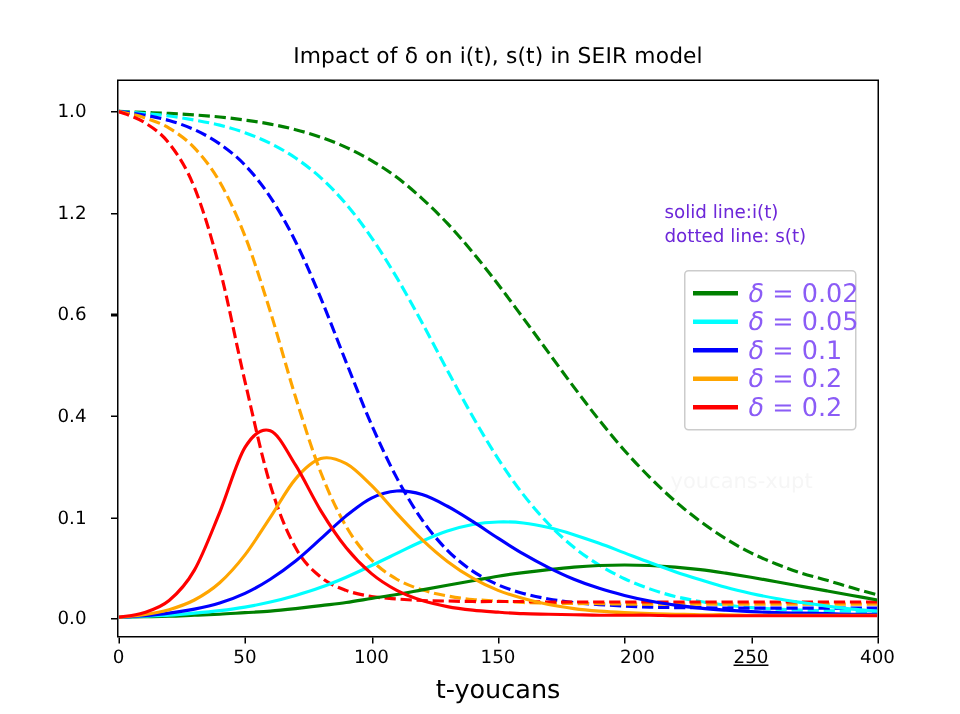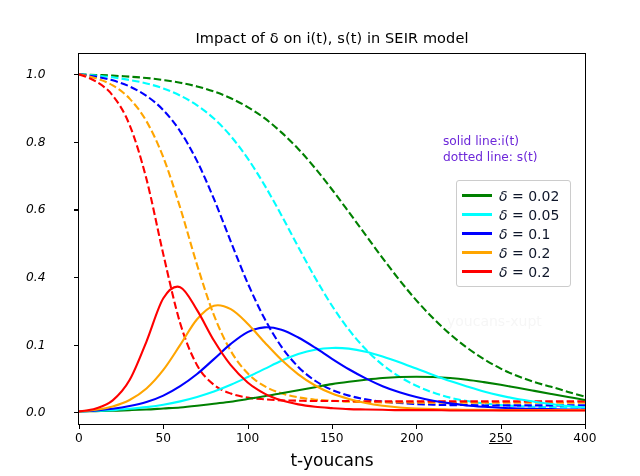--- a/index.html
+++ b/index.html
@@ -45,25 +45,24 @@
   }
   #plot-svg {
     position: absolute;
     left: 0;
     top: 0;
   }
   .ytick-label {
     position: absolute;
     right: 0;
     width: 44px;
-    text-align: left;
+    text-align: center;
     font-size: 12.2px;
     color: #000000;
     transform: translateY(-50%);
-    font-style: italic;
   }
   .ytick-mark {
     position: absolute;
     width: 4px;
     height: 1.1px;
     background: #000000;
   }
   .xtick-label {
     position: absolute;
     top: 0;
@@ -113,22 +112,22 @@
     align-items: center;
     height: 19px;
   }
   .legend-swatch {
     width: 30px;
     height: 2.3px;
     flex: none;
     margin-right: 7px;
   }
   .legend-text {
-    font-size: 14px;
-    color: #0f172a;
+    font-size: 17px;
+    color: #8b5cf6;
     white-space: nowrap;
     font-style: italic;
   }
   .legend-text .nonital {
     font-style: normal;
   }
   #watermark {
     position: absolute;
     left: 447px;
     top: 313px;
@@ -162,35 +161,35 @@
 
   <div id="y-axis">
       <div class="ytick-label" style="top: 412.174px; left: 26px;">0.0</div>
       <div class="ytick-mark" style="top: 412.174px; left: 74px;"></div>
       <div class="ytick-label" style="top: 344.594px; left: 26px;">0.1</div>
       <div class="ytick-mark" style="top: 344.594px; left: 74px;"></div>
       <div class="ytick-label" style="top: 277.014px; left: 26px;">0.4</div>
       <div class="ytick-mark" style="top: 277.014px; left: 74px;"></div>
       <div class="ytick-label" style="top: 209.434px; left: 26px;">0.6</div>
       <div class="ytick-mark" style="top: 209.434px; left: 74px;"></div>
-      <div class="ytick-label" style="top: 141.854px; left: 26px;">0.8</div>
+      <div class="ytick-label" style="top: 141.854px; left: 26px;">1.2</div>
       <div class="ytick-mark" style="top: 141.854px; left: 74px;"></div>
       <div class="ytick-label" style="top: 74.274px; left: 26px;">1.0</div>
       <div class="ytick-mark" style="top: 74.274px; left: 74px;"></div>
     </div>
   <div id="x-axis">
       <div class="xtick-label" style="left: 79px; top: 431px;">0</div>
       <div class="xtick-mark" style="left: 79px; top: 425px;"></div>
       <div class="xtick-label" style="left: 163.333px; top: 431px;">50</div>
       <div class="xtick-mark" style="left: 163.333px; top: 425px;"></div>
       <div class="xtick-label" style="left: 247.667px; top: 431px;">100</div>
       <div class="xtick-mark" style="left: 247.667px; top: 425px;"></div>
       <div class="xtick-label" style="left: 332px; top: 431px;">150</div>
       <div class="xtick-mark" style="left: 332px; top: 425px;"></div>
-      <div class="xtick-label" style="left: 412px; top: 431px;">200</div>
+      <div class="xtick-label" style="left: 425px; top: 431px;">200</div>
       <div class="xtick-mark" style="left: 416.333px; top: 425px;"></div>
       <div class="xtick-label" style="left: 500.667px; top: 431px; text-decoration: underline;">250</div>
       <div class="xtick-mark" style="left: 500.667px; top: 425px;"></div>
       <div class="xtick-label" style="left: 585px; top: 431px;">400</div>
       <div class="xtick-mark" style="left: 585px; top: 425px;"></div>
     </div>
 
   <div id="xlabel">t-youcans</div>
 
   <div id="annotation">

